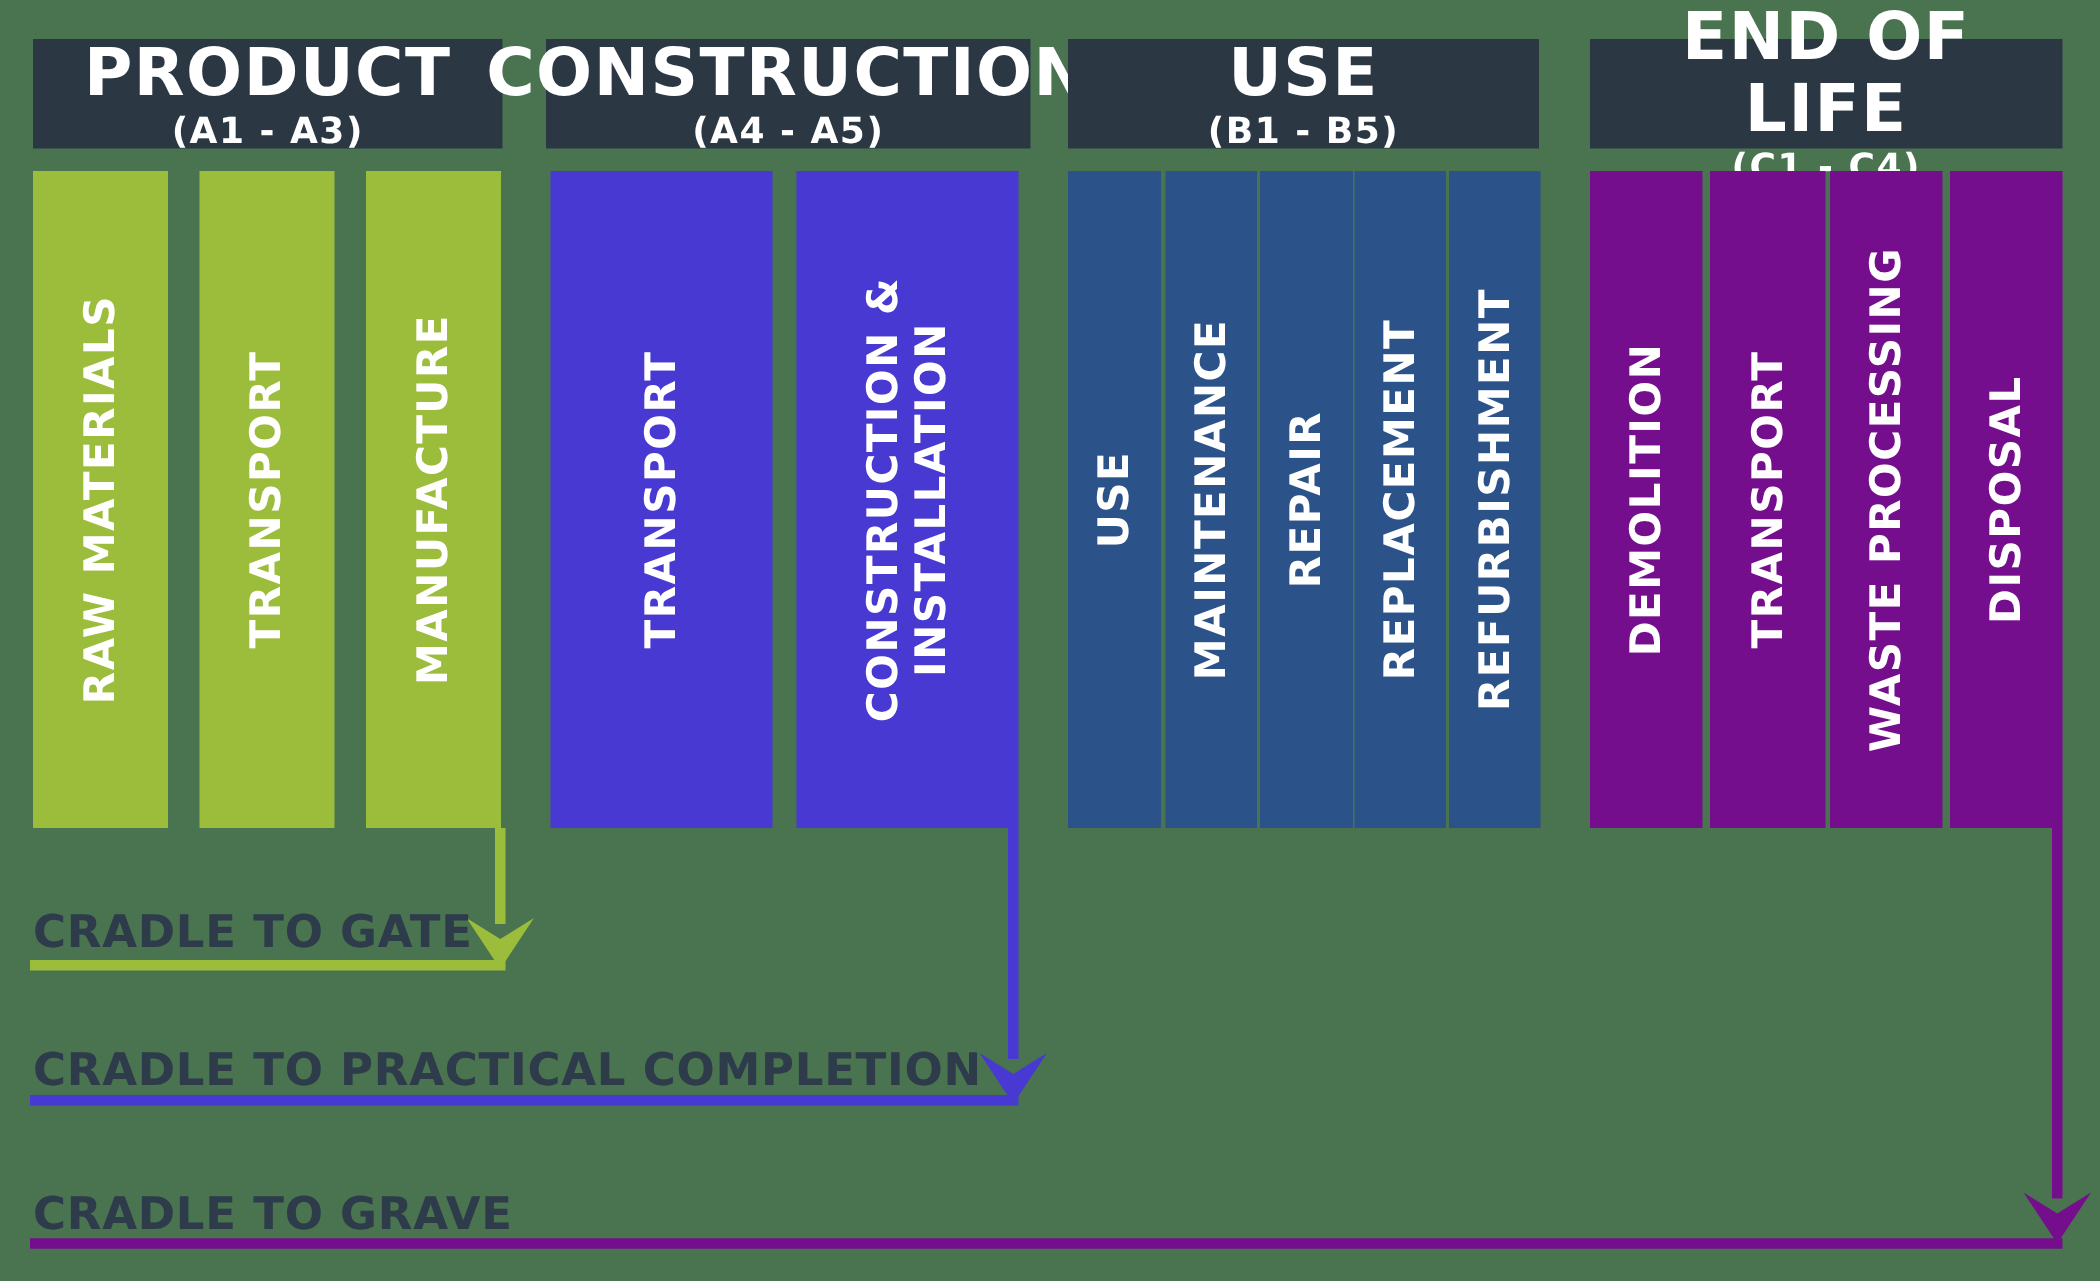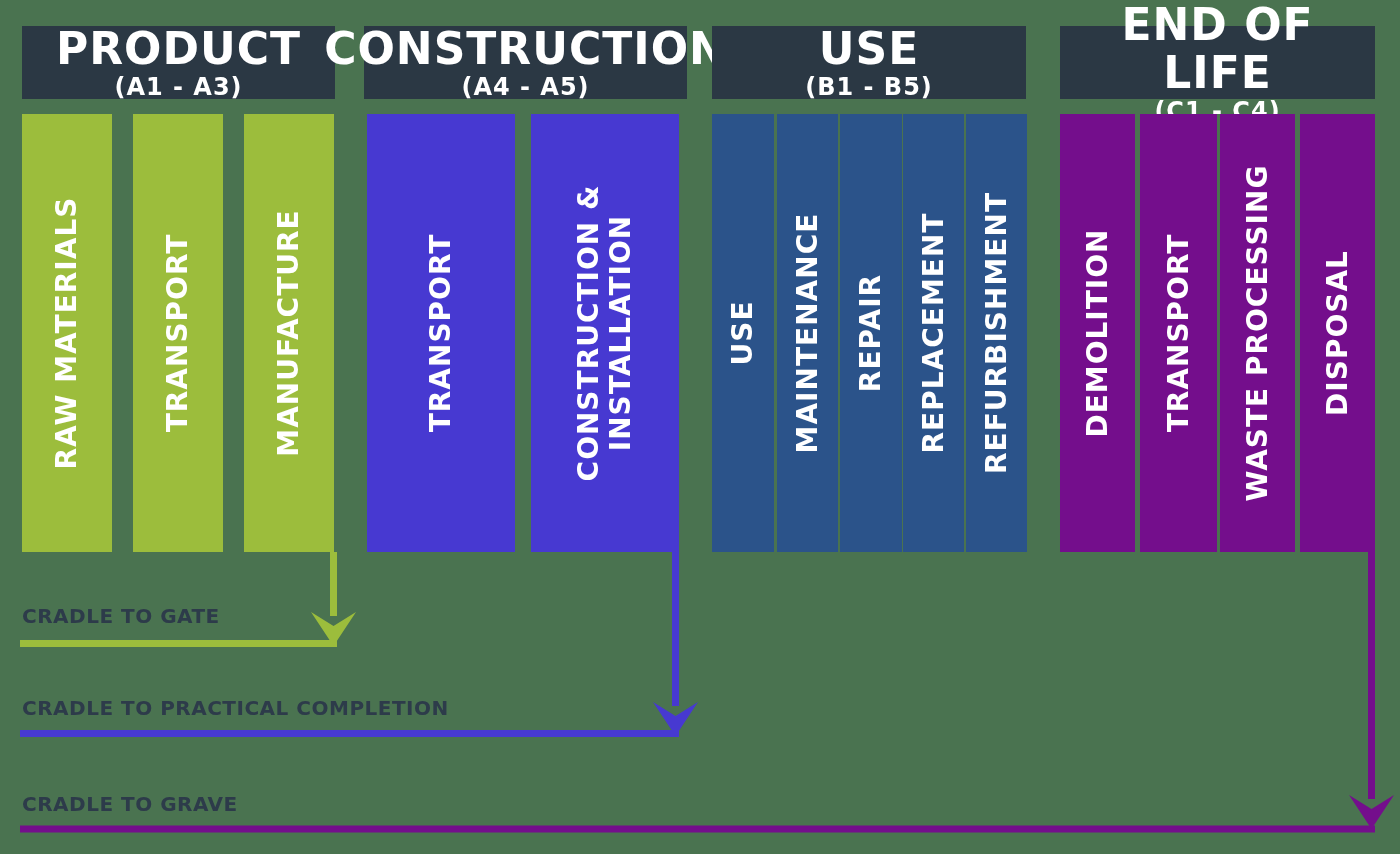--- a/index.html
+++ b/index.html
@@ -32,21 +32,21 @@
   .col.use{background:var(--c-use);}
   .col.end-of-life{background:var(--c-end-of-life);}
   .col-text{
     position:absolute;left:50%;top:50%;width:438px;
     transform:translate(-50%,-50%) rotate(-90deg);
     text-align:center;color:#fff;font-weight:bold;font-size:28px;
     letter-spacing:1px;line-height:1.15;
   }
   .scope-label{
     position:absolute;color:var(--c-label-text);
-    font-size:20px;font-weight:bold;letter-spacing:0.5px;white-space:nowrap;
+    font-size:30px;font-weight:bold;letter-spacing:0.5px;white-space:nowrap;
   }
   svg.overlay{position:absolute;left:0;top:0;width:1400px;height:854px;pointer-events:none;}
   .arrow-product line{stroke:var(--c-product);stroke-width:7;}
   .arrow-product path{fill:var(--c-product);}
   .arrow-construction line{stroke:var(--c-construction);stroke-width:7;}
   .arrow-construction path{fill:var(--c-construction);}
   .arrow-end-of-life line{stroke:var(--c-end-of-life);stroke-width:7;}
   .arrow-end-of-life path{fill:var(--c-end-of-life);}
 </style>
 </head>

